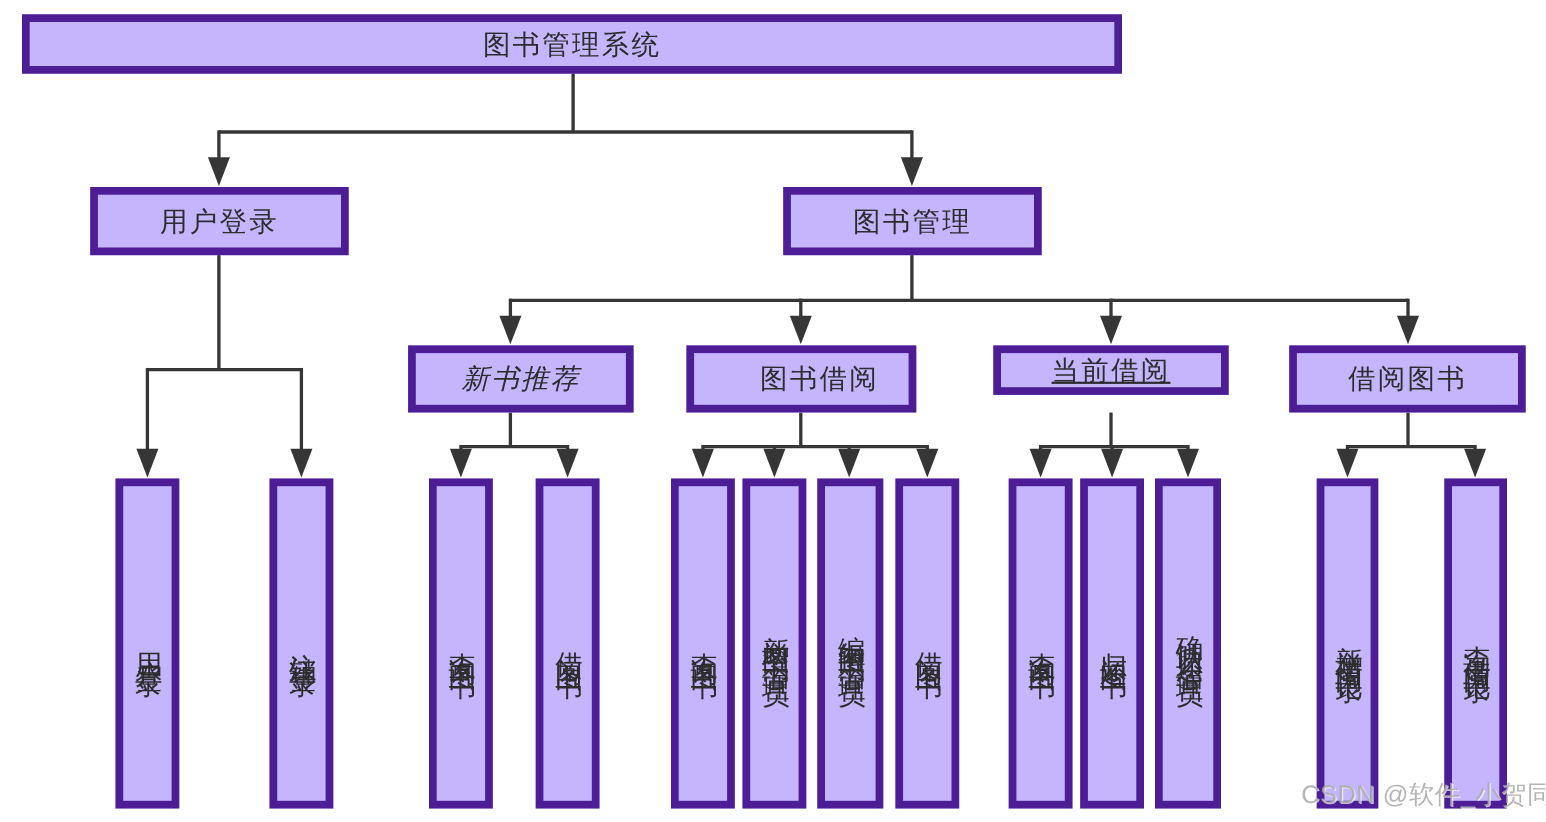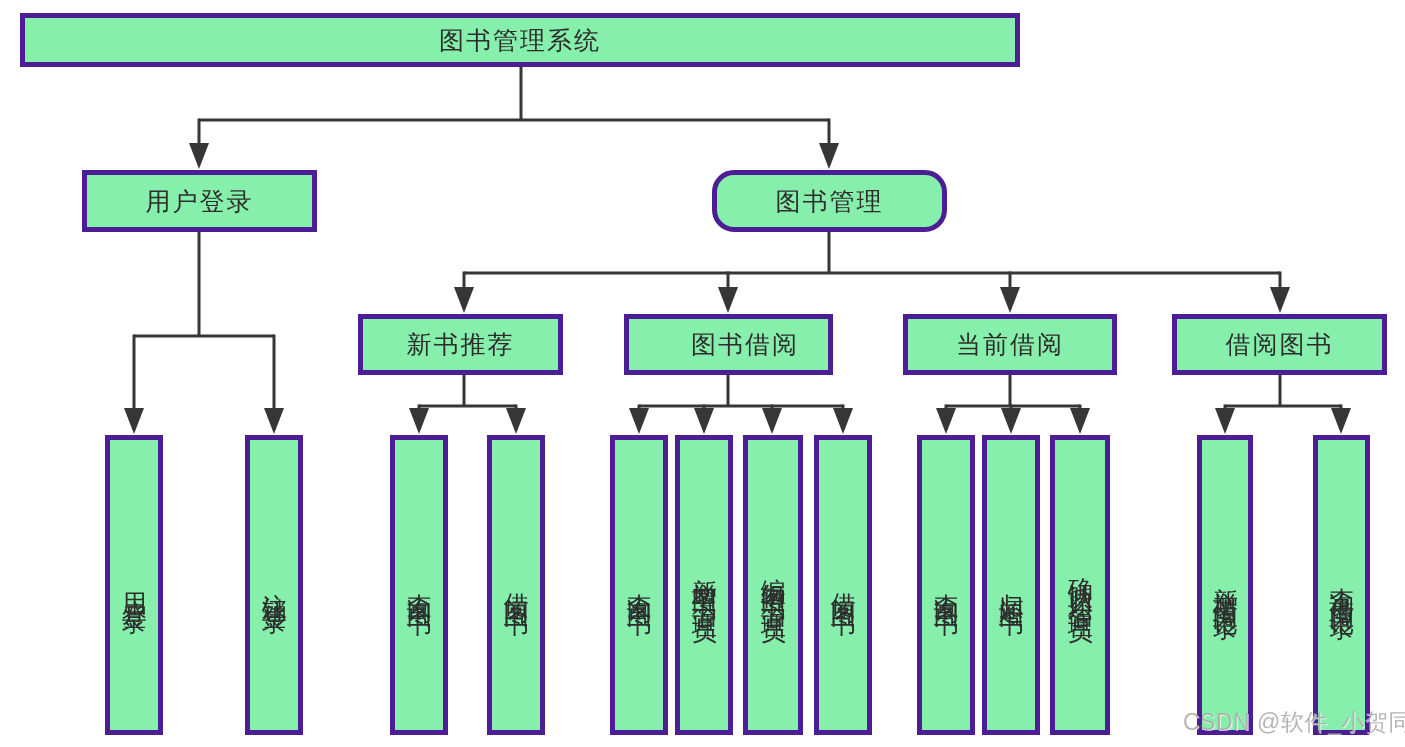--- a/index.html
+++ b/index.html
@@ -12,22 +12,22 @@
     overflow: hidden;
   }
   .connectors {
     position: absolute;
     left: 0; top: 0;
     z-index: 1;
   }
   .node {
     position: absolute;
     box-sizing: border-box;
-    border: 5px solid #4c1d95;
-    background: #86efac;
+    border: 7px solid #4c1d95;
+    background: #c4b5fd;
     display: flex;
     align-items: center;
     justify-content: center;
     z-index: 2;
     color: #2d2d2d;
   }
   .node.h .label {
     font-size: 25px;
     letter-spacing: 2px;
     white-space: nowrap;
@@ -145,31 +145,31 @@
     </g>
   </svg>
 
   <div class="node h" style="left:20px; top:13px; width:1000px; height:54px;">
     <span class="label">图书管理系统</span>
   </div>
 
   <div class="node h" style="left:82px; top:170px; width:235px; height:62px;">
     <span class="label">用户登录</span>
   </div>
-  <div class="node h" style="left:712px; top:170px; width:235px; height:62px;border-radius:22px;">
+  <div class="node h" style="left:712px; top:170px; width:235px; height:62px;">
     <span class="label">图书管理</span>
   </div>
 
-  <div class="node h" style="left:358px; top:314px; width:205px; height:61px;">
+  <div class="node h" style="left:371px; top:314px; width:205px; height:61px;font-style:italic;">
     <span class="label">新书推荐</span>
   </div>
   <div class="node h" style="left:624px; top:314px; width:209px; height:61px;padding-left:33px;">
     <span class="label">图书借阅</span>
   </div>
-  <div class="node h" style="left:903px; top:314px; width:214px; height:61px;">
+  <div class="node h" style="left:903px; top:314px; width:214px; height:45px;text-decoration:underline;">
     <span class="label">当前借阅</span>
   </div>
   <div class="node h" style="left:1172px; top:314px; width:215px; height:61px;">
     <span class="label">借阅图书</span>
   </div>
 
   <div class="node leaf" style="left:105px; top:435px; width:58px; height:300px;">
     <span class="label">用户登录</span>
   </div>
   <div class="node leaf" style="left:245px; top:435px; width:58px; height:300px;">

